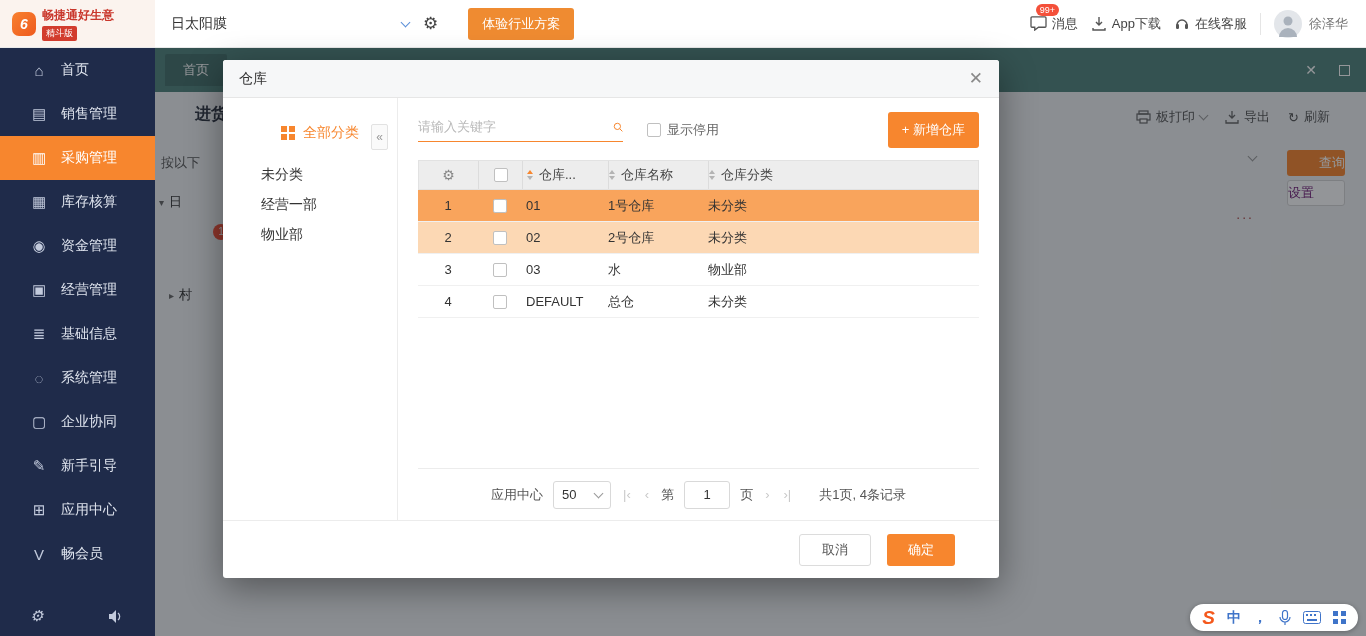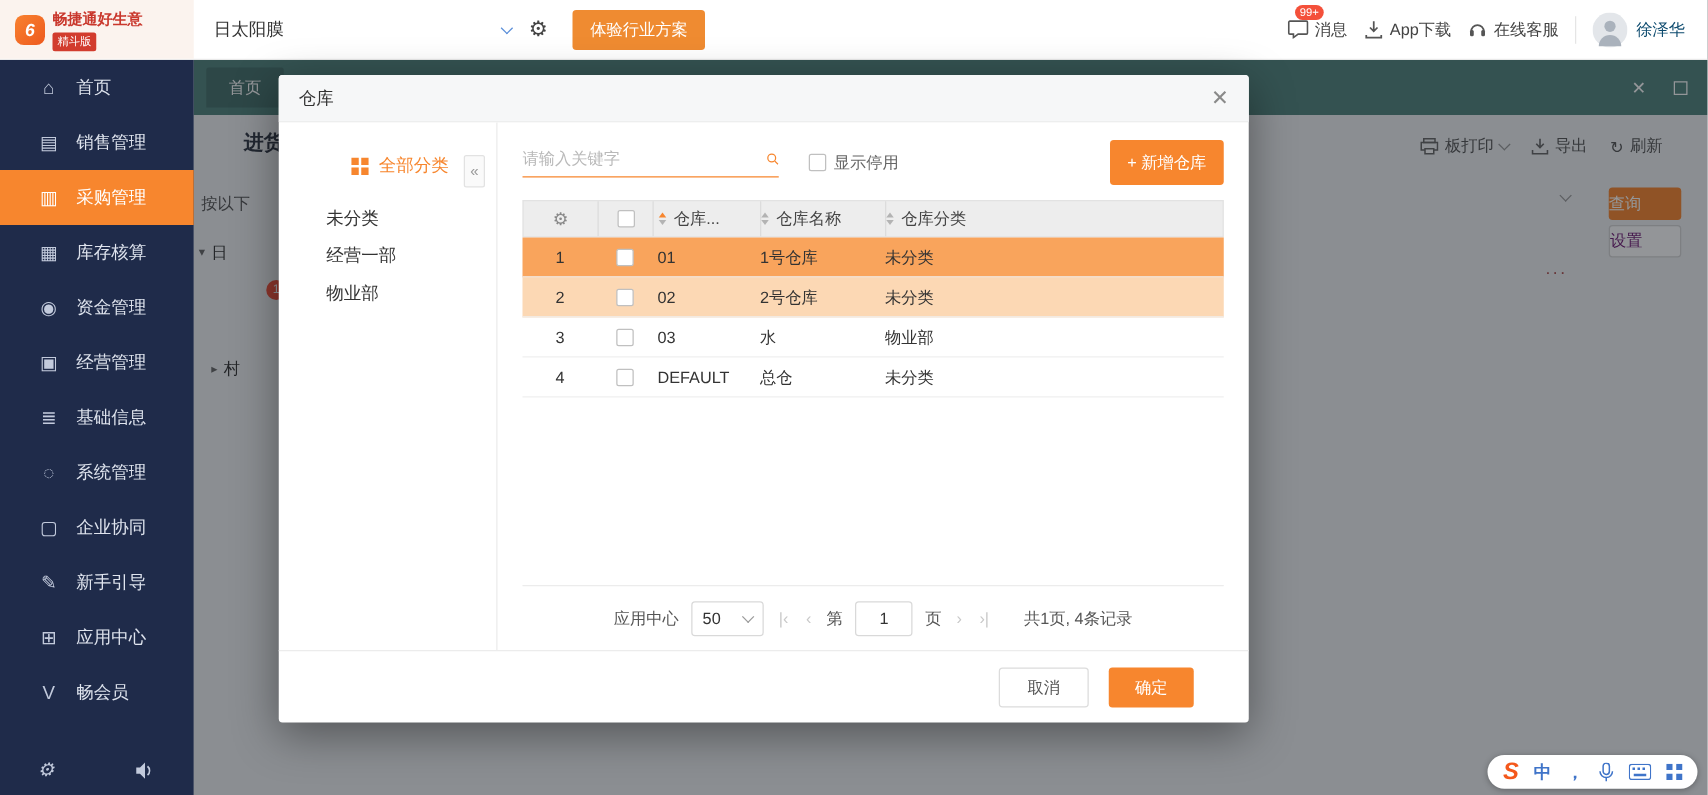--- a/index.html
+++ b/index.html
@@ -19,29 +19,29 @@
   .logo-col { display:flex; flex-direction:column; gap:2px; }
   .logo-title { color:#c9372c; font-size:12px; font-weight:bold; white-space:nowrap; }
   .logo-badge { background:#d23c2e; color:#fff; font-size:9px; border-radius:2px;
     padding:1px 4px; width:fit-content; }
   .company { margin-left:16px; width:238px; display:flex; align-items:center;
     justify-content:space-between; font-size:14px; color:#333; cursor:pointer; }
   .chev { width:7px; height:7px; border-right:1.6px solid #999; border-bottom:1.6px solid #999;
     transform:rotate(45deg); display:inline-block; margin-top:-3px; }
   .chev-blue { border-color:#5b8fd9; }
   .tb-gear { margin-left:14px; font-size:17px; color:#444; cursor:pointer; }
-  .trial-btn { margin-left:20px; background:#ef8b31; color:#fff; border:none; font-size:13px;
+  .trial-btn { margin-left:30px; background:#ef8b31; color:#fff; border:none; font-size:13px;
     padding:7px 14px; border-radius:3px; cursor:pointer; font-family:inherit; }
   .tb-right { margin-left:auto; display:flex; align-items:center; gap:13px; padding-right:18px; }
   .tb-item { display:flex; align-items:center; gap:5px; color:#444; font-size:13px;
     cursor:pointer; position:relative; }
   .badge { position:absolute; top:-11px; left:6px; background:#f4503a; color:#fff;
     font-size:9px; border-radius:8px; padding:1px 4px; line-height:1.2; }
   .tb-divider { width:1px; height:22px; background:#e5e5e5; }
-  .tb-user { display:flex; align-items:center; gap:7px; color:#0c4a6e; font-size:13px; cursor:pointer;justify-content:space-between; }
+  .tb-user { display:flex; align-items:center; gap:7px; color:#737373; font-size:13px; cursor:pointer;justify-content:space-between; }
 
   
   .sidebar { position:absolute; top:48px; left:0; width:155px; bottom:0; background:#1f2b4a;
     z-index:20; }
   .side-item { height:44px; display:flex; align-items:center; gap:13px; padding-left:30px;
     color:#dfe4ee; font-size:14px; cursor:pointer; }
   .side-item .s-ico { width:18px; font-size:15px; color:#c2cadc; text-align:center; font-style:normal; }
   .side-item.active { background:#f7862e; color:#fff; }
   .side-item.active .s-ico { color:#fff; }
   .side-footer { position:absolute; bottom:0; left:0; width:155px; height:40px; display:flex;
@@ -53,21 +53,21 @@
   .tabbar { height:44px; background:#50837c; display:flex; align-items:center; color:#fff; }
   .tab-home { margin-left:10px; padding:0 18px; height:32px; display:flex; align-items:center;
     background:rgba(0,0,0,.14); font-size:13px; border-radius:2px 2px 0 0; cursor:pointer; }
   .tab-icons { margin-left:auto; display:flex; align-items:center; gap:22px; padding-right:16px; }
   .tab-close { font-size:14px; cursor:pointer; }
   .tab-expand { width:11px; height:11px; border:1.8px solid #fff; display:inline-block; cursor:pointer; }
   .bg-toolbar { position:absolute; top:60px; right:0; display:flex; align-items:center; gap:18px;
     padding-right:36px; color:#555; font-size:13px; }
   .bg-tool { display:flex; align-items:center; gap:5px; cursor:pointer; }
   .bg-query { position:absolute; top:102px; right:21px; width:58px; height:26px; background:#f7862e;
-    color:#fff; font-size:13px; text-align:left; line-height:26px; border-radius:3px; cursor:pointer; }
+    color:#fff; font-size:13px; text-align:right; line-height:26px; border-radius:3px; cursor:pointer; }
   .bg-settings { position:absolute; top:132px; right:21px; width:58px; height:26px; background:#fdfdfd;
     border:1px solid #d5d5d5; color:#701a75; font-size:13px; text-align:left; line-height:24px;
     border-radius:3px; cursor:pointer; }
   .bg-chev { position:absolute; top:108px; right:110px; }
   .bg-ellipsis { position:absolute; top:158px; right:112px; color:#b05050; font-size:14px;
     letter-spacing:2px; cursor:pointer; }
   .bg-title { position:absolute; top:56px; left:40px; font-size:16px; font-weight:bold; color:#2f3542; }
   .bg-filter { position:absolute; top:106px; left:6px; font-size:13px; color:#555; }
   .bg-tree1 { position:absolute; top:145px; left:4px; font-size:13px; color:#333; display:flex;
     align-items:center; gap:5px; cursor:pointer; }

